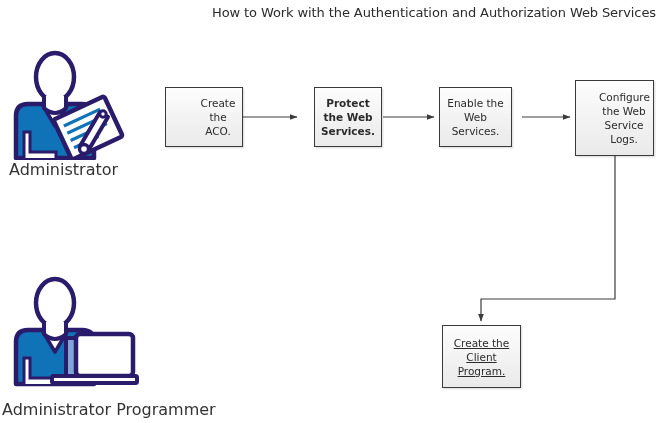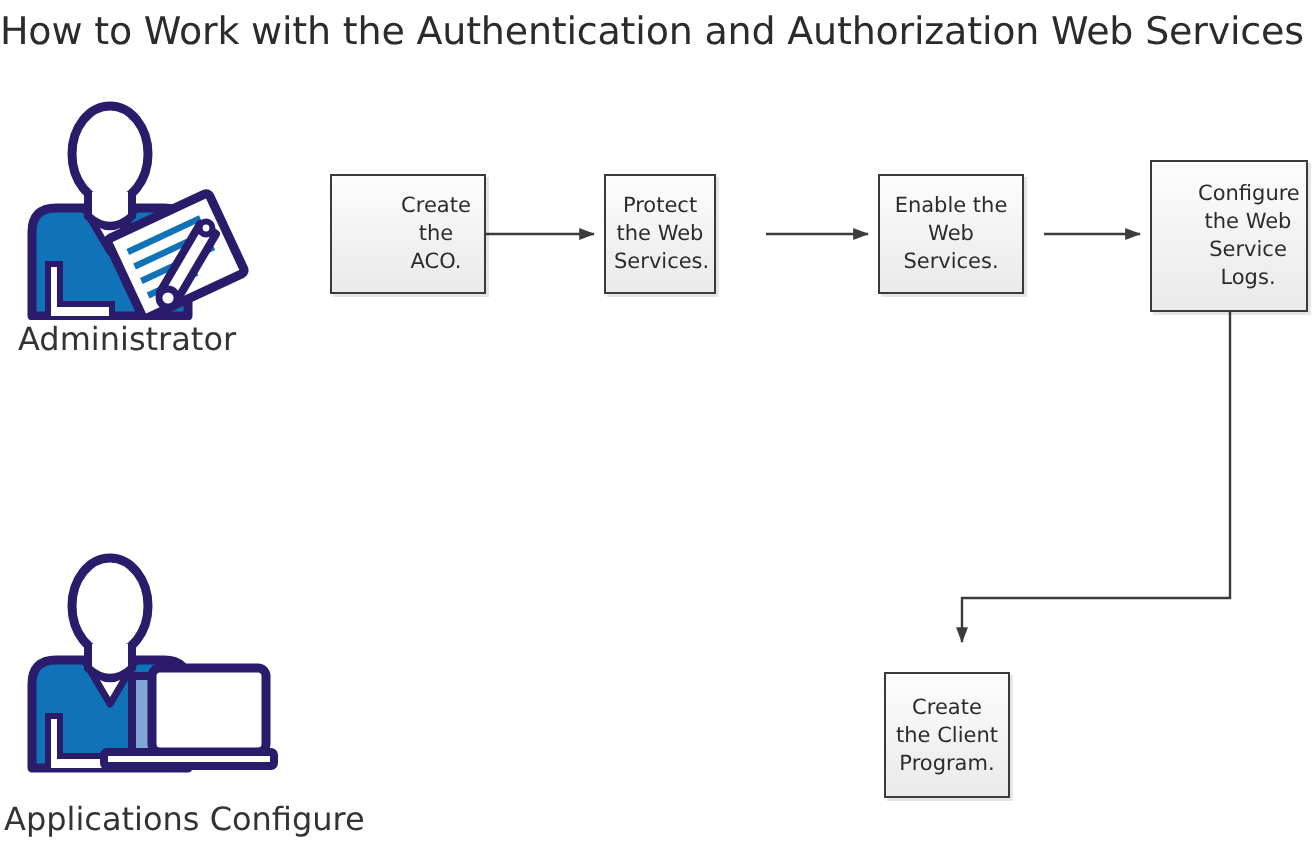--- a/index.html
+++ b/index.html
@@ -15,22 +15,22 @@
     font-family: "DejaVu Sans", "Liberation Sans", sans-serif;
     color: #333333;
   }
 
   
   #diagram-title {
     position: absolute;
     left: 0;
     top: 5px;
     width: 656px;
-    text-align: left;
-    font-size: 19px;
+    text-align: right;
+    font-size: 13px;
     color: #2b2b2b;
     letter-spacing: -0.1px;
     white-space: nowrap;
   }
 
   
   .actor {
     position: absolute;
   }
   .actor-label {
@@ -146,33 +146,33 @@
 
     <path d="M36,50 L36,62 Q47,72 58,62 L58,50" fill="#ffffff" stroke="#2a1b6b" stroke-width="4"></path>
 
     <rect x="58" y="66" width="12" height="42" fill="#7fa6d6" stroke="#2a1b6b" stroke-width="4"></rect>
 
     <rect x="68" y="62" width="57" height="42" rx="4" fill="#ffffff" stroke="#2a1b6b" stroke-width="4.5"></rect>
 
     <rect x="44" y="104" width="85" height="7" rx="1.5" fill="#ffffff" stroke="#2a1b6b" stroke-width="4"></rect>
   </svg>
 </div>
-<div class="actor-label" style="left:2px; top:400px;">Applications Configure</div>
+<div class="actor-label" style="left:2px; top:400px;">Administrator Programmer</div>
 
 <div class="process-box" style="left:165px; top:87px; width:78px; height:60px;padding-left:32px;">
   <span class="box-label">Create the ACO.</span>
 </div>
 
-<div class="process-box" style="left:302px; top:87px; width:56px; height:60px;">
+<div class="process-box" style="left:314px; top:87px; width:68px; height:60px;font-weight:bold;">
   <span class="box-label">Protect the Web Services.</span>
 </div>
 
 <div class="process-box" style="left:439px; top:87px; width:73px; height:60px;">
   <span class="box-label">Enable the Web Services.</span>
 </div>
 
 <div class="process-box" style="left:575px; top:80px; width:79px; height:76px;padding-left:23px;">
   <span class="box-label">Configure the Web Service Logs.</span>
 </div>
 
-<div class="process-box" style="left:442px; top:336px; width:63px; height:63px;">
+<div class="process-box" style="left:442px; top:325px; width:79px; height:63px;text-decoration:underline;">
   <span class="box-label">Create the Client Program.</span>
 </div>
 
 </body></html>

